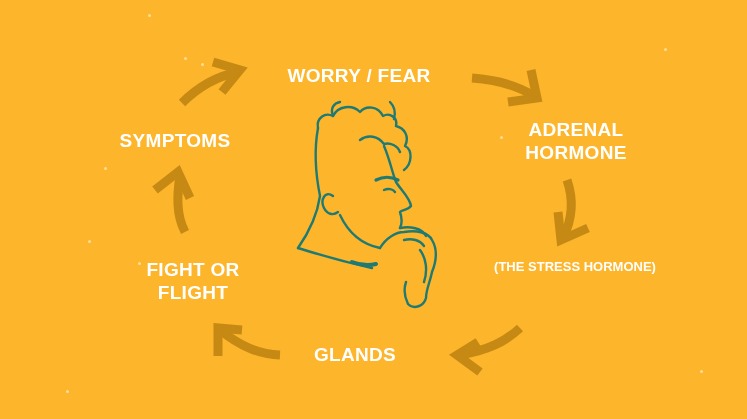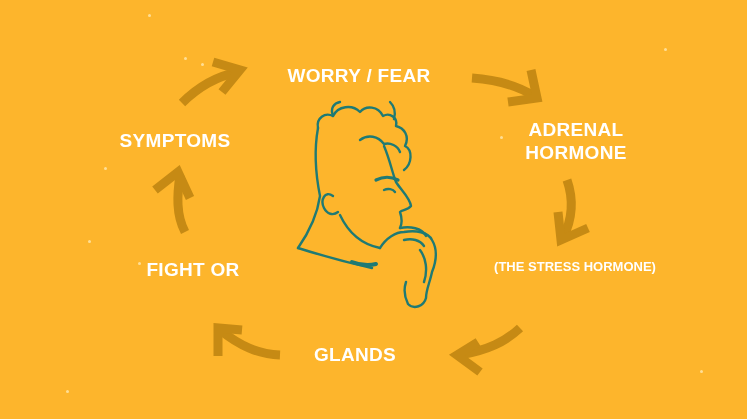--- a/index.html
+++ b/index.html
@@ -95,15 +95,16 @@
 </div>
 
 <div class="lbl big" style="left:480px;top:260px;width:190px;">
   <span class="sub">(THE STRESS HORMONE)</span>
 </div>
 
 <div class="lbl big" style="left:300px;top:343px;width:110px;">GLANDS</div>
 
 <div class="lbl big" style="left:128px;top:258px;width:130px;">
   <span>FIGHT OR</span><br>
+  <span>FLIGHT</span>
 </div>
 
 <div class="lbl big" style="left:100px;top:129px;width:150px;">SYMPTOMS</div>
 
 </body></html>

